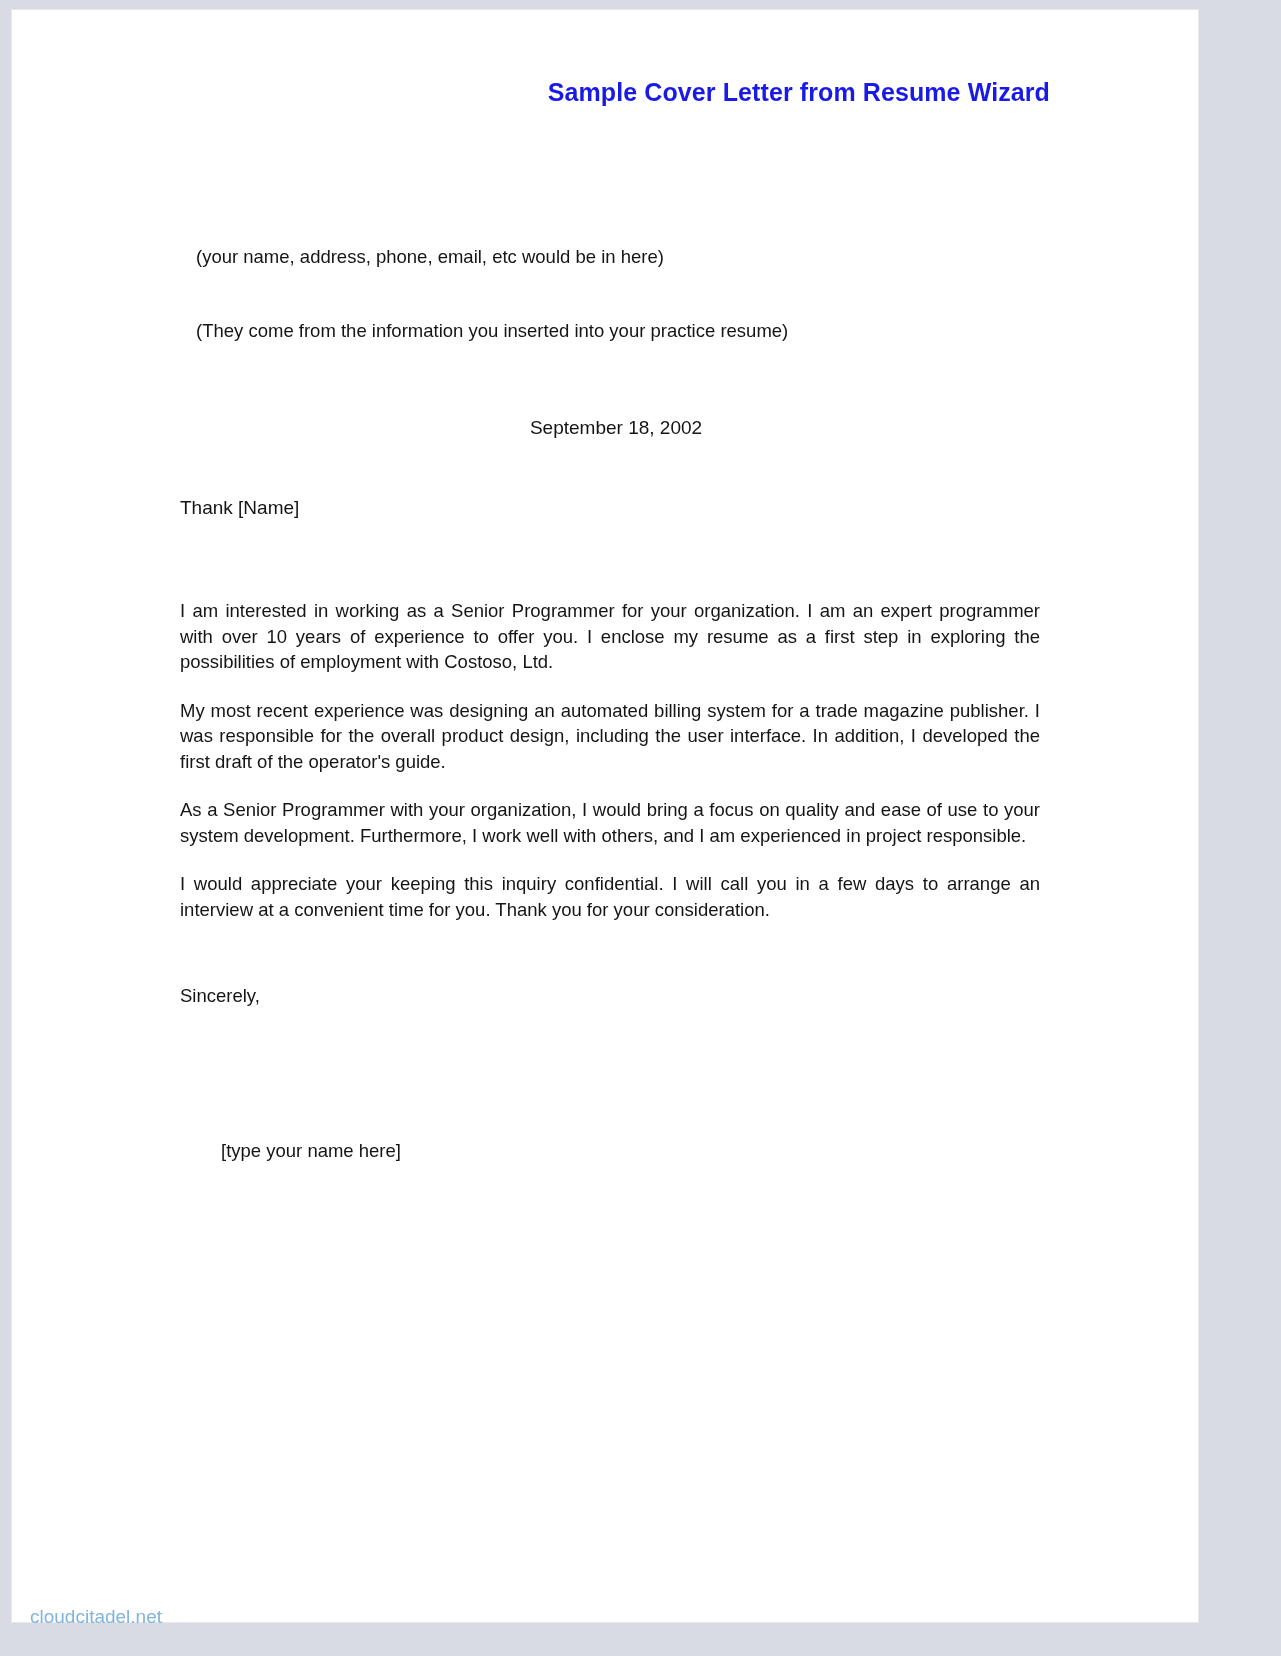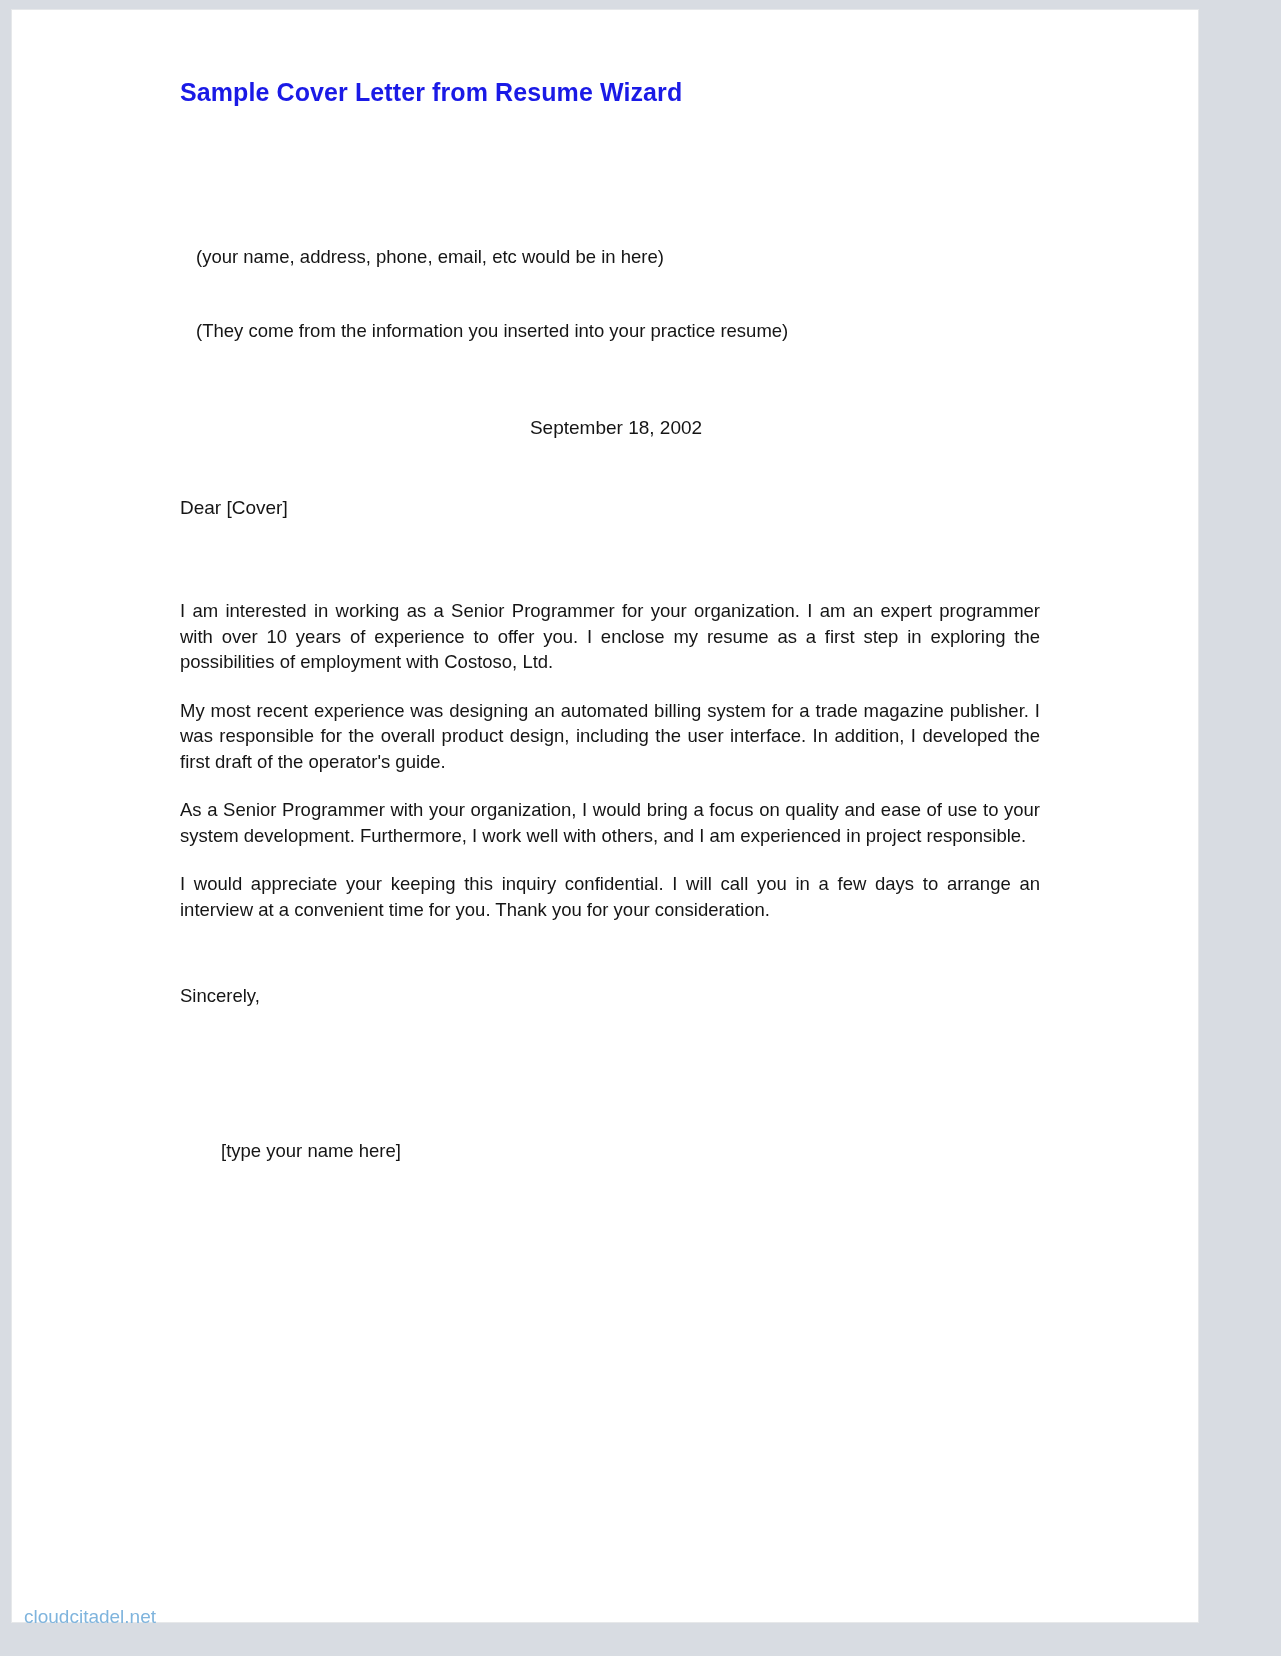--- a/index.html
+++ b/index.html
@@ -39,21 +39,21 @@
     top: 0;
     right: 0;
     bottom: 0;
   }
 
   .doc-title {
     position: absolute;
     left: 168px;
     top: 68px;
     width: 870px;
-    text-align: left;
+    text-align: right;
     font-size: 25px;
     font-weight: bold;
     color: #1a1ae6;
     letter-spacing: 0.1px;
   }
 
   .letter-body {
     position: absolute;
     left: 168px;
     top: 222px;
@@ -93,21 +93,21 @@
   }
 
   .signature-name {
     font-size: 18.5px;
     color: #151515;
     margin-left: 41px;
   }
 
   .footer-watermark {
     position: absolute;
-    left: 24px;
+    left: 30px;
     bottom: 28px;
     font-size: 19px;
     color: #7fb4dd;
     font-family: "Liberation Sans", sans-serif;
   }
 </style>
 </head>
 <body>
 
 <div class="page-canvas">
@@ -124,21 +124,21 @@
         <div class="spacer-sm"></div>
 
         <p class="meta-line">(They come from the information you inserted into your practice resume)</p>
 
         <div class="spacer-md"></div>
 
         <p class="date-line">September 18, 2002</p>
 
         <div class="spacer-sm"></div>
 
-        <p class="salutation">Dear [Cover]</p>
+        <p class="salutation">Thank [Name]</p>
 
         <div class="spacer-lg"></div>
 
         <p class="para">I am interested in working as a Senior Programmer for your organization. I am an expert programmer with over 10 years of experience to offer you. I enclose my resume as a first step in exploring the possibilities of employment with Costoso, Ltd.</p>
 
         <p class="para">My most recent experience was designing an automated billing system for a trade magazine publisher. I was responsible for the overall product design, including the user interface. In addition, I developed the first draft of the operator's guide.</p>
 
         <p class="para">As a Senior Programmer with your organization, I would bring a focus on quality and ease of use to your system development. Furthermore, I work well with others, and I am experienced in project responsible.</p>
 
         <p class="para">I would appreciate your keeping this inquiry confidential. I will call you in a few days to arrange an interview at a convenient time for you. Thank you for your consideration.</p>

